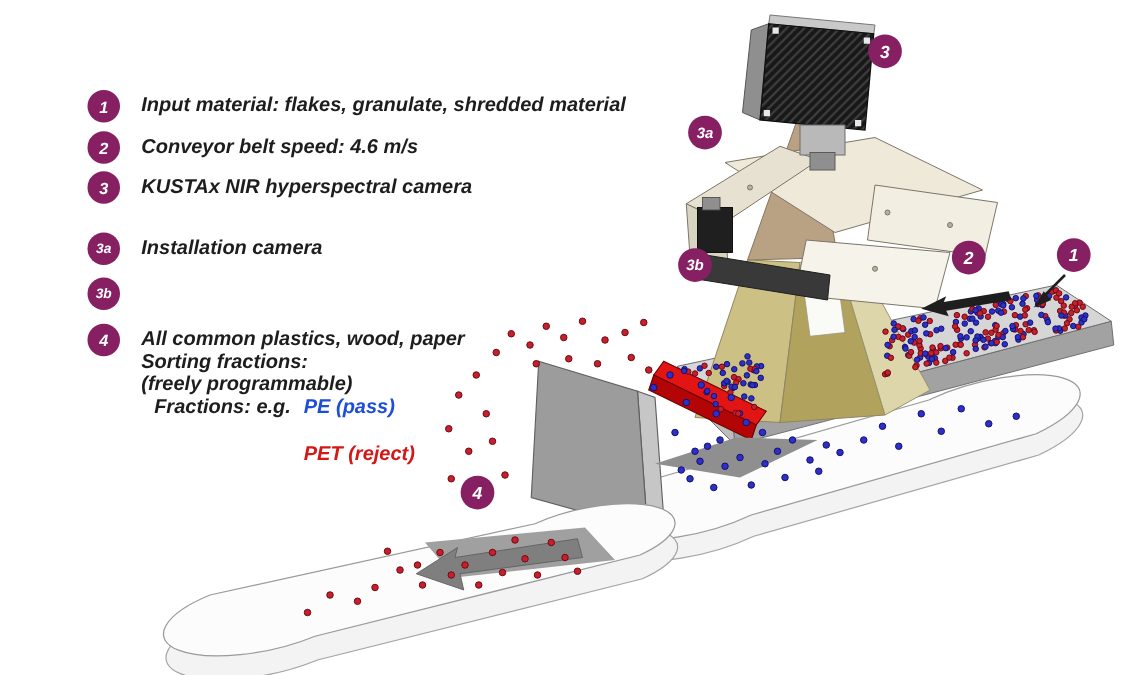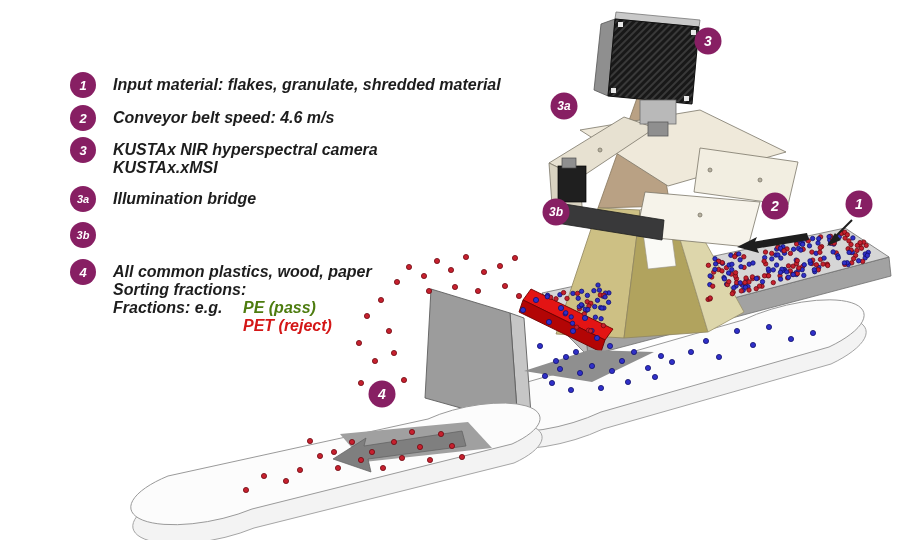--- a/index.html
+++ b/index.html
@@ -8,23 +8,23 @@
   svg.scene{position:absolute;left:0;top:0;}
   
   .legend{position:absolute;left:0;top:0;width:520px;height:540px;}
   .lrow{position:absolute;left:70px;display:flex;align-items:flex-start;}
   .badge{flex:0 0 auto;width:26px;height:26px;border-radius:50%;background:#871f63;
          color:#fff;font-style:italic;font-weight:700;font-size:13px;
          display:flex;align-items:center;justify-content:center;line-height:1;}
   .badge.small{font-size:11px;}
   .ltxt{margin:4px 0 0 17px;color:#1d1d1d;font-style:italic;font-weight:700;
         font-size:16px;line-height:18px;white-space:nowrap;}
-  .fraclabel{display:inline-block;width:130px;}
-  .pe{color:#4d7c0f;}
-  .pet{color:#d41717;display:inline-block;margin-left:130px;}
+  .fraclabel{display:inline-block;width:130px;text-align:center;}
+  .pe{color:#1d4ed8;}
+  .pet{color:#d41717;display:inline-block;margin-left:130px;margin-top:20px;}
   
   .dbadge-circle{fill:#871f63;}
   .dbadge-text{fill:#ffffff;font-family:"Liberation Sans",sans-serif;font-style:italic;
                font-weight:700;font-size:14px;text-anchor:middle;}
   .dbadge-text.small{font-size:12px;}
 </style>
 </head>
 <body>
 
 <div class="stage">
@@ -489,40 +489,40 @@
       <span class="badge">2</span>
       <div class="ltxt">
           <div>Conveyor belt speed: 4.6 m/s</div>
         </div>
     </div>
 
     <div class="lrow" style="top:137px">
       <span class="badge">3</span>
       <div class="ltxt">
         <div>KUSTAx NIR hyperspectral camera</div>
-        <div>KUSTAx.xMSI</div>
       </div>
     </div>
 
     <div class="lrow" style="top:186px">
       <span class="badge small">3a</span>
       <div class="ltxt">
-          <div>Illumination bridge</div>
+          <div>Installation camera</div>
         </div>
     </div>
 
     <div class="lrow" style="top:222px">
       <span class="badge small">3b</span>
     </div>
 
     <div class="lrow" style="top:259px">
       <span class="badge">4</span>
       <div class="ltxt">
         <div>All common plastics, wood, paper</div>
         <div>Sorting fractions:</div>
+        <div>(freely programmable)</div>
         <div>
           <span class="fraclabel">Fractions: e.g.</span><span class="pe">PE (pass)</span>
         </div>
         <div>
           <span class="pet">PET (reject)</span>
         </div>
       </div>
     </div>
 
   </div>

